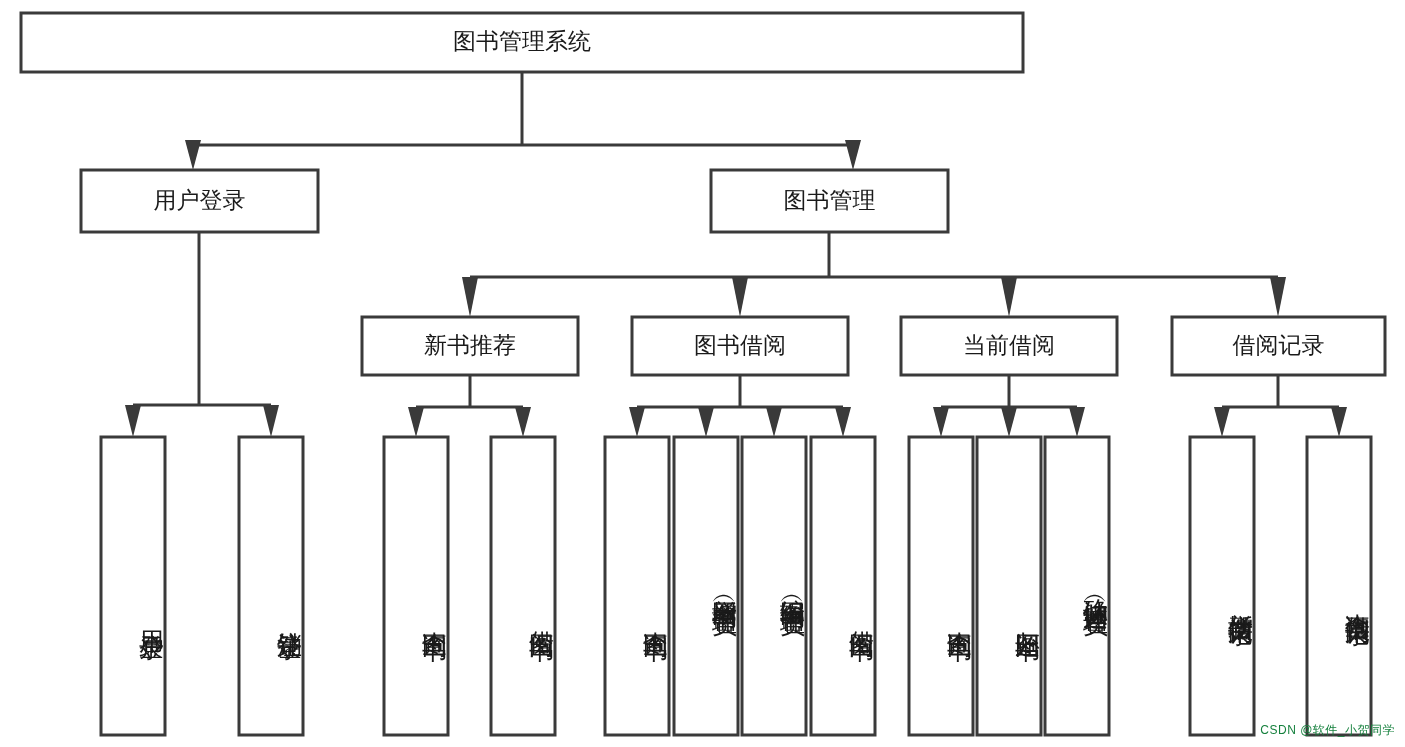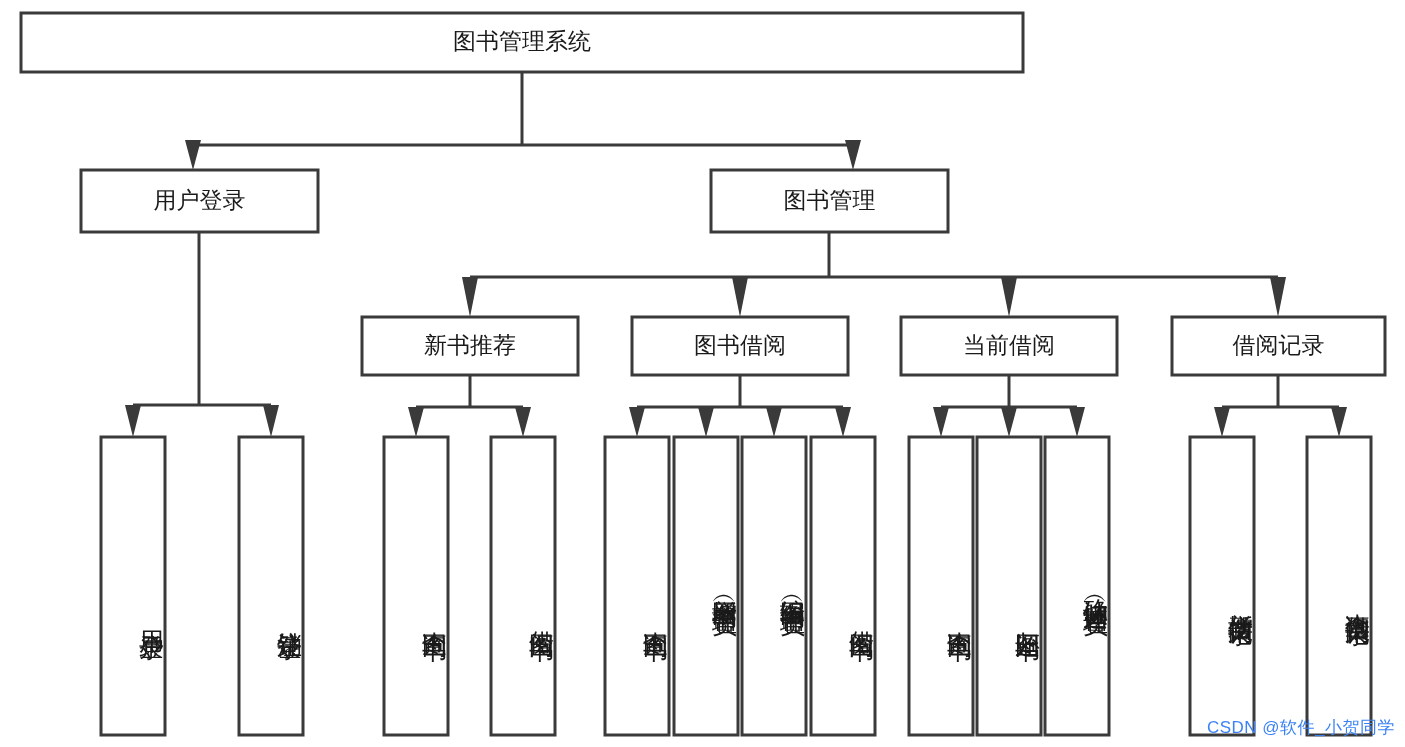--- a/index.html
+++ b/index.html
@@ -59,22 +59,22 @@
     color: #1a1a1a;
     white-space: nowrap;
     text-align: center;
     pointer-events: none;
   }
   .watermark {
     position: absolute;
     right: 10px;
     bottom: 8px;
     font-family: "Liberation Sans", "DejaVu Sans", sans-serif;
-    font-size: 17px;
-    color: #3b82f6;
+    font-size: 12px;
+    color: #15803d;
     letter-spacing: 0.5px;
     white-space: nowrap;
   }
 </style>
 </head>
 <body>
 
 <div id="diagram-root">
 
   <svg class="diagram" viewBox="0 0 1405 747" xmlns="http://www.w3.org/2000/svg">

